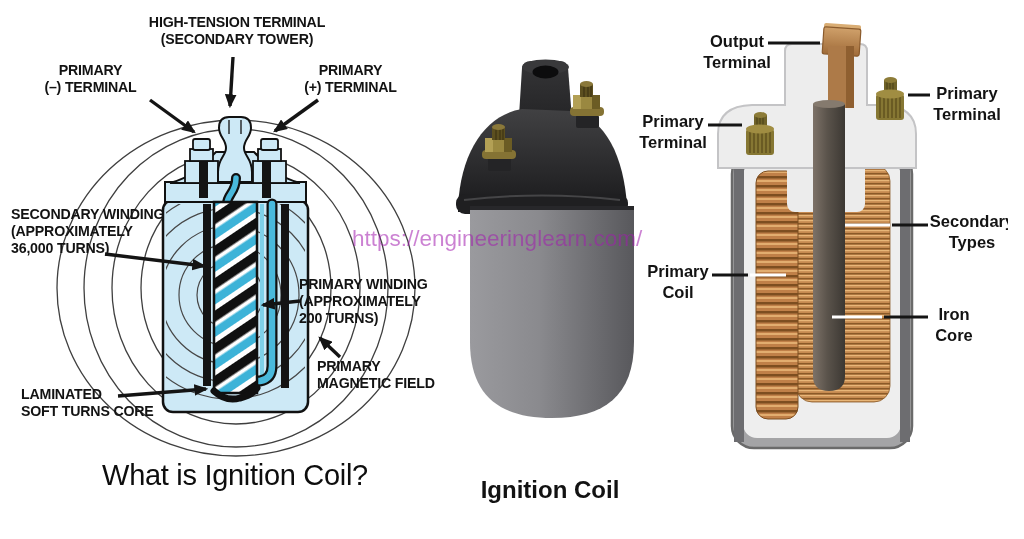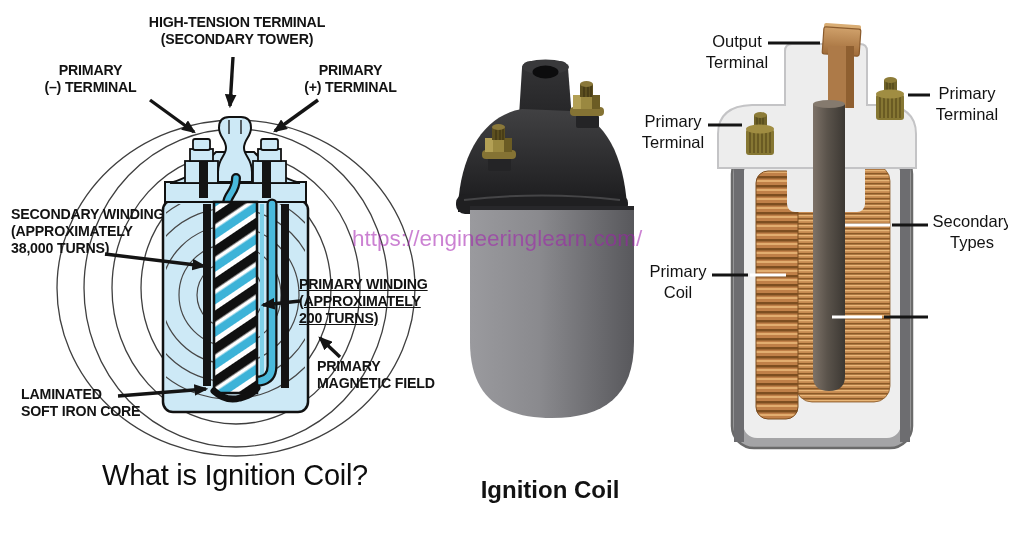--- a/index.html
+++ b/index.html
@@ -1,21 +1,21 @@
 <!DOCTYPE html>
 <html><head>
 <meta charset="utf-8">
 <style>
   html,body{margin:0;padding:0;background:#ffffff;}
   .canvas{position:relative;width:984px;height:539px;background:#ffffff;overflow:hidden;
           font-family:"Liberation Sans",sans-serif;padding-left:24px;}
   .panel-svg{position:absolute;top:0;}
   .lbl{position:absolute;white-space:pre-line;color:#131313;}
   .lbl-b{font-weight:700;font-size:14.2px;line-height:1.18;letter-spacing:-0.2px;}
-  .lbl-r{font-weight:400;font-size:16.5px;line-height:1.3;}
+  .lbl-r{font-weight:700;font-size:16.5px;line-height:1.3;}
   .center{text-align:center;}
   .title{position:absolute;font-weight:400;font-size:29px;color:#0d0d0d;text-align:center;
          letter-spacing:-0.3px;white-space:pre;}
   .caption{position:absolute;font-weight:700;font-size:24px;color:#121212;text-align:center;white-space:pre;margin-top:46px;}
   .wm-center{position:absolute;left:352px;top:226px;width:360px;font-size:22.5px;
              color:#a21caf;opacity:0.55;white-space:pre;}
   .url{position:absolute;left:760px;top:505px;width:256px;text-align:right;font-size:16.5px;
        color:#979797;white-space:pre;}
 </style>
 </head>
@@ -233,37 +233,39 @@
   </svg>
 
   <div class="lbl lbl-b center" style="left:130px;top:14px;width:214px;">HIGH-TENSION TERMINAL
 (SECONDARY TOWER)</div>
   <div class="lbl lbl-b center" style="left:28px;top:62px;width:125px;">PRIMARY
 (–) TERMINAL</div>
   <div class="lbl lbl-b center" style="left:288px;top:62px;width:125px;">PRIMARY
 (+) TERMINAL</div>
   <div class="lbl lbl-b" style="left:11px;top:206px;width:200px;">SECONDARY WINDING
 (APPROXIMATELY
-38,000 TURNS)</div>
-  <div class="lbl lbl-b" style="left:299px;top:276px;width:155px;text-decoration:underline;">PRIMARY WINDING
+36,000 TURNS)</div>
+  <div class="lbl lbl-b" style="left:299px;top:276px;width:155px;">PRIMARY WINDING
 (APPROXIMATELY
 200 TURNS)</div>
   <div class="lbl lbl-b" style="left:317px;top:358px;width:150px;">PRIMARY
 MAGNETIC FIELD</div>
   <div class="lbl lbl-b" style="left:21px;top:386px;width:160px;">LAMINATED
-SOFT IRON CORE</div>
+SOFT TURNS CORE</div>
   <div class="title" style="left:15px;top:459px;width:440px;">What is Ignition Coil?</div>
 
   <div class="caption" style="left:430px;top:430px;width:240px;">Ignition Coil</div>
 
   <div class="lbl lbl-r center" style="left:692px;top:31px;width:90px;">Output
 Terminal</div>
   <div class="lbl lbl-r center" style="left:623px;top:111px;width:100px;">Primary
 Terminal</div>
   <div class="lbl lbl-r center" style="left:917px;top:83px;width:100px;">Primary
 Terminal</div>
   <div class="lbl lbl-r center" style="left:922px;top:211px;width:100px;">Secondary
 Types</div>
   <div class="lbl lbl-r center" style="left:628px;top:261px;width:100px;">Primary
 Coil</div>
+  <div class="lbl lbl-r center" style="left:904px;top:304px;width:100px;">Iron
+Core</div>
 
   <div class="wm-center">https://engineeringlearn.com/</div>
 </div>
 
 </body></html>

